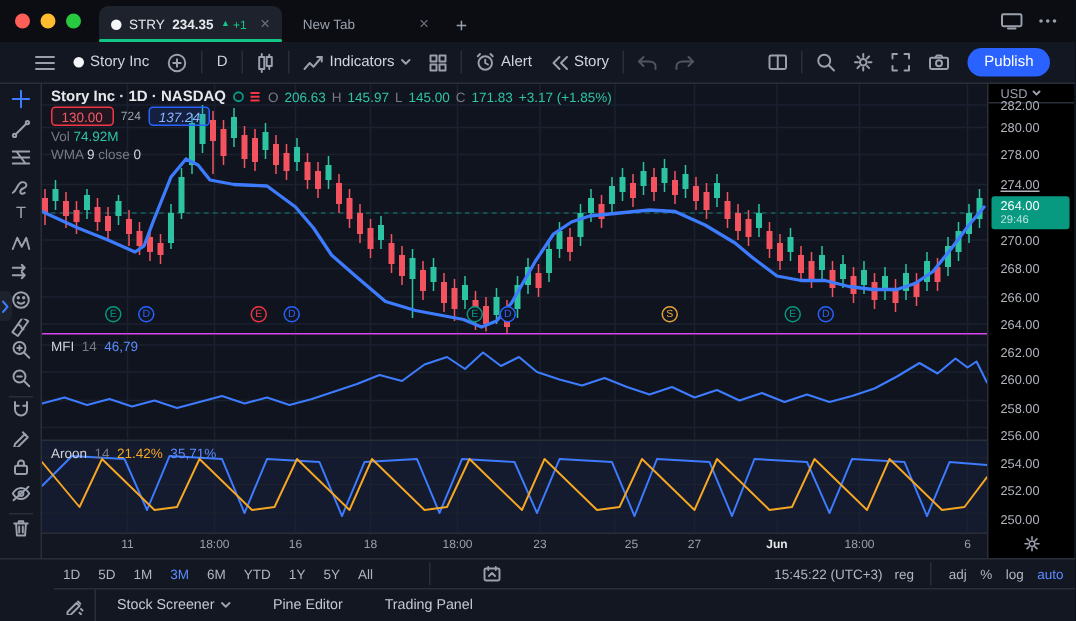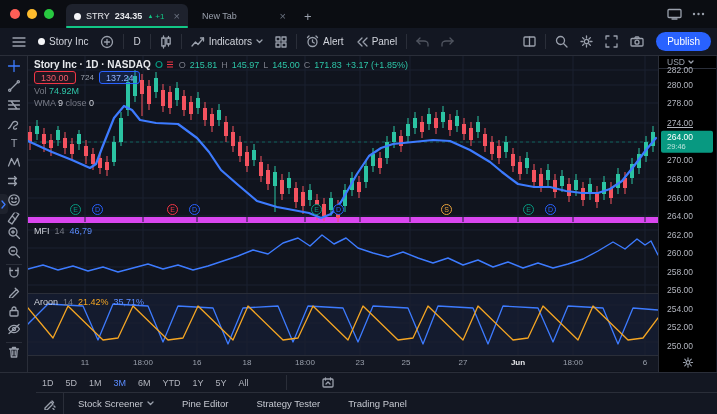--- a/index.html
+++ b/index.html
@@ -18,55 +18,55 @@
   .tab .underline { position:absolute; left:0; right:0; bottom:0; height:2px; background:#12c786; border-radius:2px; }
   .sym-dot { width:7px; height:7px; background:#f5f6f8; border-radius:50%; display:inline-block; }
   .tab-price { color:#e6e8ec; font-weight:bold; }
   .tab-chg { color:#12c786; font-size:8px; display:flex; align-items:center; gap:2px;}
   .tab-x { color:#6b7280; font-size:11px; margin-left:4px; cursor:pointer; }
   .newtab { color:#9aa0ac; font-size:13px; padding:0 10px; height:24px; display:flex; align-items:center; }
   .tabbar-right { margin-left:auto; display:flex; align-items:center; gap:10px; padding:0 12px; height:28px; }
 
   
   .toolbar { height:28px; background:#131722; border-bottom:1px solid #2a2e39; display:flex;
-    align-items:center; padding:0 6px; font-size:10px; flex-shrink:0; }
+    align-items:center; padding:0 17px; font-size:10px; flex-shrink:0; }
   .tbtn { display:flex; align-items:center; gap:4px; padding:0 6px; height:22px; border-radius:3px; color:#d1d4dc; cursor:pointer; }
   .vsep { width:1px; height:15px; background:#2a2e39; margin:0 3px; flex-shrink:0; }
   .toolbar-right { margin-left:auto; display:flex; align-items:center; }
   .publish { background:#2962ff; color:#fff; font-size:10px; padding:0 11px; height:19px;
     border-radius:10px; display:flex; align-items:center; margin-left:6px; cursor:pointer; }
   .dim { opacity:.45; }
   .ico { display:flex; align-items:center; justify-content:center; }
   svg.i { stroke:#9aa0ac; fill:none; stroke-width:1.3; stroke-linecap:round; stroke-linejoin:round; display:block; }
 
   
   .content { display:flex; height:316px; flex-shrink:0; background:#10141e; }
   .sidebar { width:28px; border-right:1px solid #2a2e39; background:#131722; position:relative; flex-shrink:0; }
   .side-ico { position:absolute; left:50%; transform:translate(-50%,-50%); cursor:pointer; }
   .side-div { position:absolute; left:6px; width:16px; height:1px; background:#2a2e39; }
   .side-toggle { position:absolute; left:-1px; top:138px; width:9px; height:20px; background:#1e222d;
     border-radius:0 4px 4px 0; display:flex; align-items:center; justify-content:center; cursor:pointer; }
 
   .chart-col { width:630px; position:relative; flex-shrink:0; }
   .pane { position:relative; }
-  .pane-price { height:167px; border-bottom:6px solid #d946ef; }
+  .pane-price { height:167px; border-bottom:1px solid #d946ef; }
   .pane-mfi { height:71px; border-bottom:1px solid #2a2e39; }
   .pane-aroon { height:62px; background:#141b2e; border-bottom:1px solid #2a2e39; }
   .pane svg { display:block; }
   .time-axis { position:relative; height:15px; background:#131722; font-size:8px; color:#9aa0ac; }
   .tlabel { position:absolute; top:2px; transform:translateX(-50%); }
   .tlabel.strong { color:#e6e8ec; font-weight:bold; }
 
   .legend { position:absolute; top:3px; left:6px; font-size:9px; display:flex; align-items:center; gap:4px; white-space:nowrap; }
   .legend .title { color:#e6e8ec; font-size:10px; font-weight:bold; }
   .lg-gray { color:#787b86; } .lg-grn { color:#2ec5a8; } .lg-blue { color:#5b8cff; } .lg-org { color:#f5a623; } .lg-wht { color:#d1d4dc; }
   .chips { position:absolute; top:15px; left:6px; display:flex; align-items:center; gap:5px; font-size:9px; }
   .chip { border:1px solid; border-radius:3px; padding:0 6px; height:13px; display:flex; align-items:center; cursor:pointer; }
   .chip-sell { border-color:#f23645; color:#f55a68; background:rgba(242,54,69,.08); }
-  .chip-buy { border-color:#2962ff; color:#8fb0ff; background:rgba(41,98,255,.15); }
+  .chip-buy { border-color:#2962ff; color:#8fb0ff; background:rgba(41,98,255,.15);font-style:italic; }
   .spread { color:#9aa0ac; font-size:8px; }
   .vol-row { position:absolute; top:30px; left:6px; font-size:9px; }
   .wma-row { position:absolute; top:42px; left:6px; font-size:9px; }
   .legend-mini { position:absolute; top:3px; left:6px; font-size:9px; display:flex; gap:5px; }
 
   .badge { position:absolute; width:11px; height:11px; border-radius:50%; border:1px solid; font-size:7px;
     display:flex; align-items:center; justify-content:center; background:#10141e; cursor:pointer; }
 
   
   .axis-col { width:58px; border-left:1px solid #2a2e39; position:relative; background:#000000; font-size:8.5px; color:#b2b5be; flex-shrink:0;}
@@ -187,21 +187,21 @@
       <svg class="i" width="13" height="13" viewBox="0 0 13 13">
           <circle cx="6.5" cy="7" r="4.5"></circle>
           <path d="M6.5 4.8V7l1.8 1M1.5 2.5L3 1M11.5 2.5L10 1"></path>
         </svg>
       <span>Alert</span>
     </span>
     <span class="tbtn">
       <svg class="i" width="12" height="10" viewBox="0 0 12 10">
           <path d="M6 1L2 5l4 4M11 1L7 5l4 4"></path>
         </svg>
-      <span>Panel</span>
+      <span>Story</span>
     </span>
     <i class="vsep"></i>
     <span class="tbtn dim">
       <svg class="i" width="13" height="10" viewBox="0 0 13 10">
           <path d="M4 1L1 4l3 3"></path>
           <path d="M1 4h7a4 3 0 0 1 4 3v2"></path>
         </svg>
     </span>
     <span class="tbtn dim">
       <svg class="i" width="13" height="10" viewBox="0 0 13 10">
@@ -555,21 +555,21 @@
             <rect x="623" y="76" width="4" height="14" fill="#2bc3a2"></rect>
             <polyline points="0,85 24,96 44,104 62,112 68,108 74,92 86,62 96,50 104,54 112,64 128,67 150,68 169,82 181,96 193,114 209,128 229,145 249,151 265,154 281,157 293,162 303,158 313,146 329,118 341,100 353,92 365,88 385,86 405,84 422,85 442,94 462,106 474,116 490,128 506,131 522,131 538,135 554,137 570,137 582,133 594,125 606,110 618,94 628,82" fill="none" stroke="#3d7bff" stroke-width="2.2" stroke-linejoin="round" stroke-linecap="round"></polyline>
           </svg>
         <div class="legend">
           <span class="title">Story Inc · 1D · NASDAQ</span>
           <svg width="20" height="9" viewBox="0 0 20 9">
               <circle cx="4" cy="4.5" r="3" fill="none" stroke="#089981" stroke-width="1.2"></circle>
               <path d="M12 2h6M12 4.5h6M12 7h6" stroke="#f23645" stroke-width="1.2"></path>
             </svg>
           <span class="lg-gray">O</span>
-            <span class="lg-grn">215.81</span>
+            <span class="lg-grn">206.63</span>
           <span class="lg-gray">H</span>
             <span class="lg-grn">145.97</span>
           <span class="lg-gray">L</span>
             <span class="lg-grn">145.00</span>
           <span class="lg-gray">C</span>
             <span class="lg-grn">171.83</span>
           <span class="lg-grn">+3.17 (+1.85%)</span>
         </div>
         <div class="chips">
           <span class="chip chip-sell">130.00</span>
@@ -649,21 +649,21 @@
         </div>
       </div>
 
       <div class="time-axis" id="time-axis">
           <span class="tlabel" style="left: 57px;">11</span>
           <span class="tlabel" style="left: 115px;">18:00</span>
           <span class="tlabel" style="left: 169px;">16</span>
           <span class="tlabel" style="left: 219px;">18</span>
           <span class="tlabel" style="left: 277px;">18:00</span>
           <span class="tlabel" style="left: 332px;">23</span>
-          <span class="tlabel" style="left: 378px;">25</span>
+          <span class="tlabel" style="left: 393px;">25</span>
           <span class="tlabel" style="left: 435px;">27</span>
           <span class="tlabel strong" style="left: 490px;">Jun</span>
           <span class="tlabel" style="left: 545px;">18:00</span>
           <span class="tlabel" style="left: 617px;">6</span>
         </div>
     </div>
 
     <div class="axis-col" id="axis-col">
       <div class="axis-head">
         <span>USD</span>
@@ -711,38 +711,46 @@
         <span class="range">5Y</span>
         <span class="range">All</span>
       </span>
     <i class="vsep"></i>
     <span class="tbtn" style="padding:0 4px">
       <svg class="i" width="12" height="11" viewBox="0 0 12 11">
           <rect x="1" y="2" width="10" height="8" rx="1"></rect>
           <path d="M3.5 1v2M8.5 1v2M4 7l2-2 2 2"></path>
         </svg>
     </span>
+    <div class="ct-right">
+      <span>15:45:22 (UTC+3)</span>
+      <span>reg</span>
+      <i class="vsep"></i>
+      <span id="adjustments" style="display:flex;align-items:center;gap:9px">
+          <span class="adj">adj</span>
+          <span class="adj">%</span>
+          <span class="adj">log</span>
+          <span class="adj active">auto</span>
+        </span>
+    </div>
   </div>
 
   <div class="statusbar">
     <span class="sb-ico">
       <svg class="i" width="13" height="12" viewBox="0 0 13 12">
           <path d="M2 10l6-6 2 2-6 6H2v-2z"></path>
           <path d="M9 3l1.5 1.5M11 8l1 1M10 10.5l1 1"></path>
         </svg>
     </span>
     <span class="sb-item">
       <span>Stock Screener</span>
       <svg class="i" width="7" height="5" viewBox="0 0 7 5">
           <path d="M1 1l2.5 2.5L6 1"></path>
         </svg>
     </span>
     <span class="sb-item">
         <span>Pine Editor</span>
       </span>
     <span class="sb-item">
-        <span>Strategy Tester</span>
-      </span>
-    <span class="sb-item">
         <span>Trading Panel</span>
       </span>
   </div>
 </div>
 
 </body></html>

